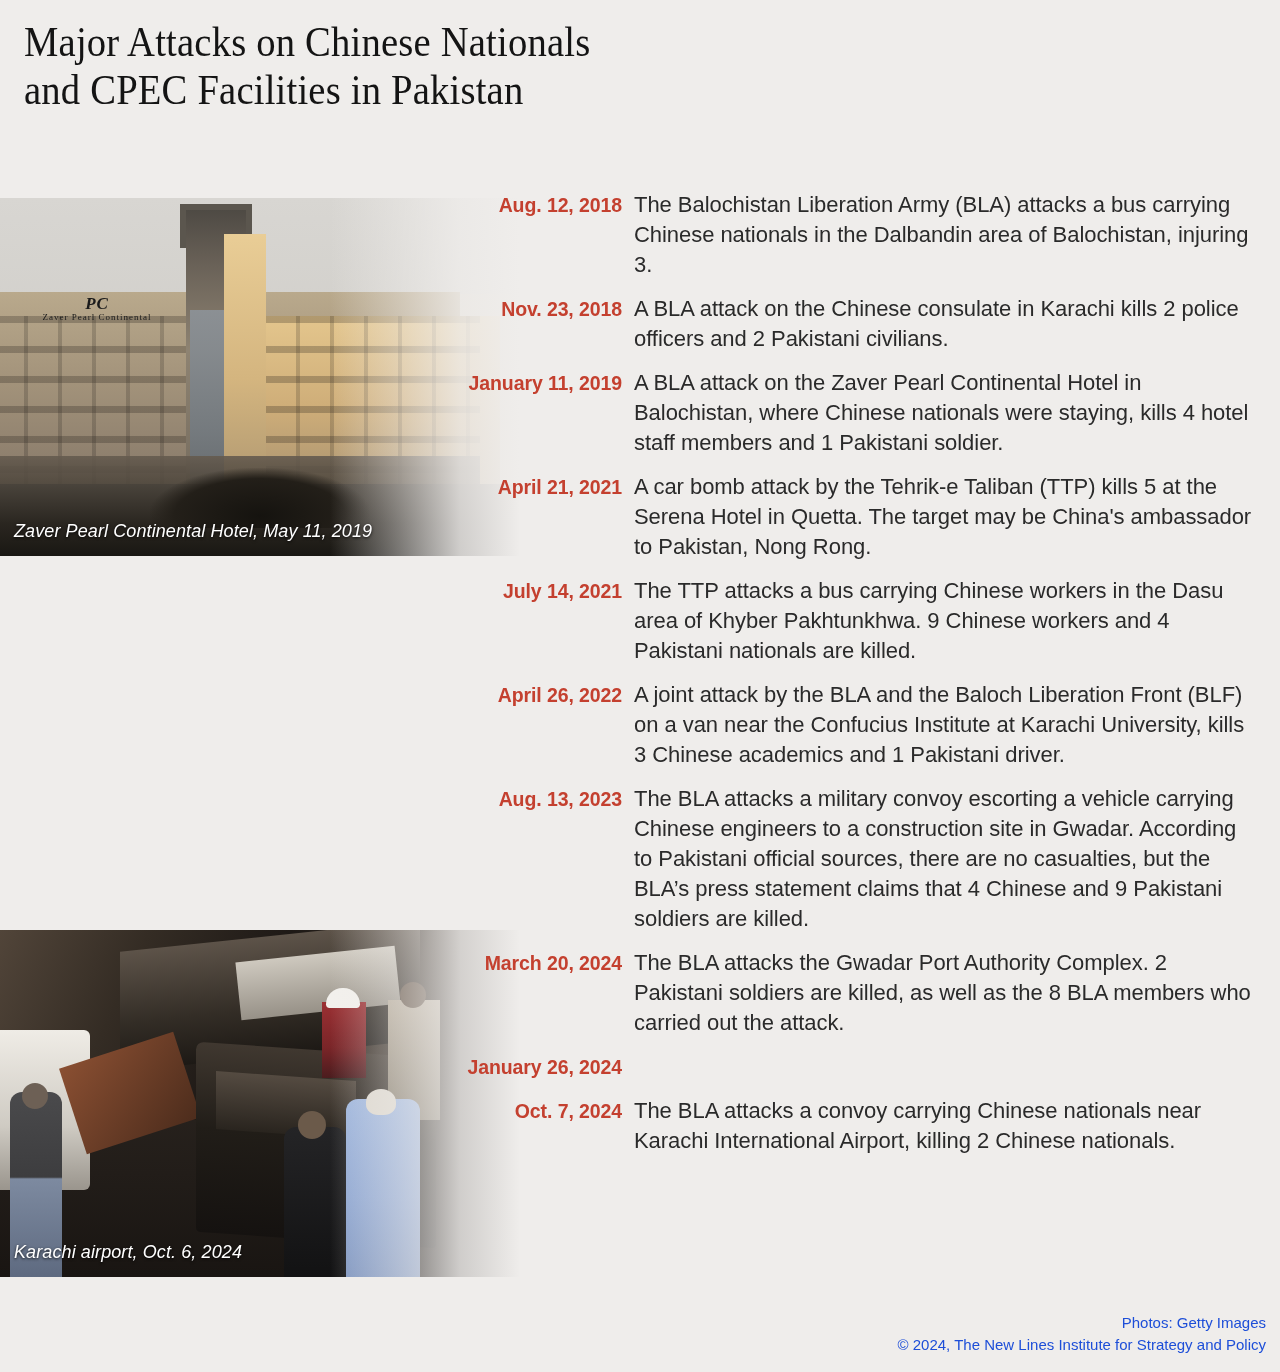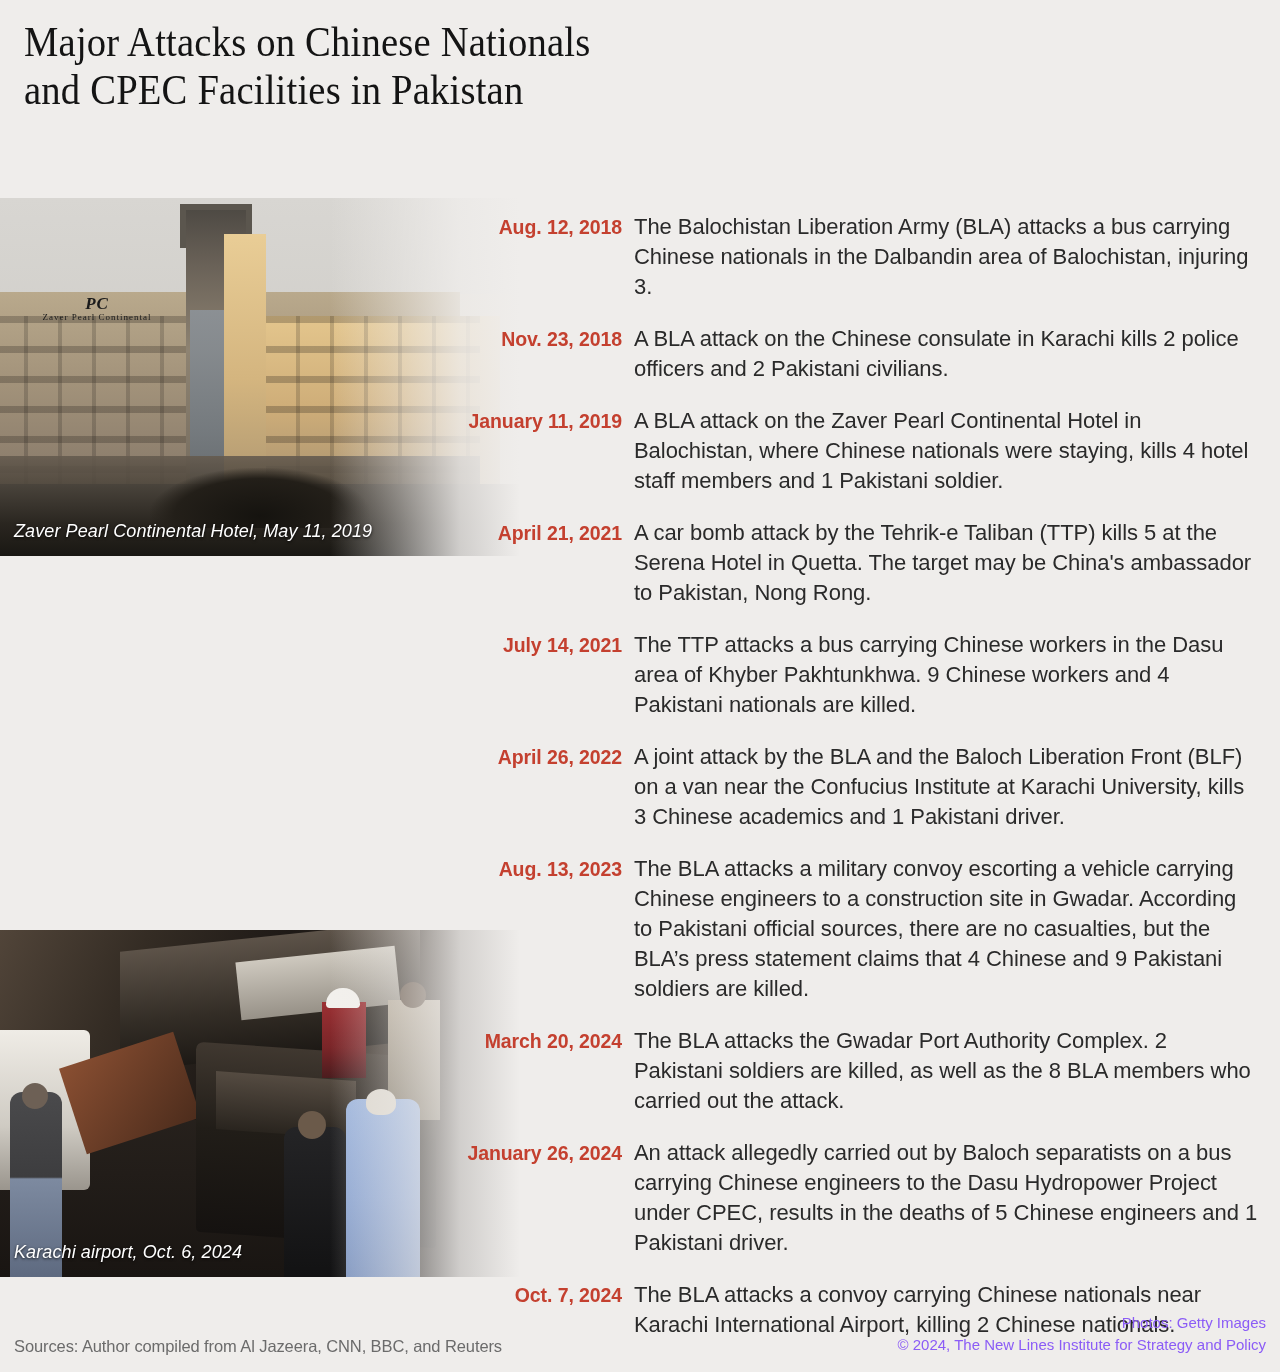--- a/index.html
+++ b/index.html
@@ -333,21 +333,20 @@
   .timeline {
     position: absolute;
     left: 460px;
     top: 190px;
     width: 800px;
   }
   .entry {
     display: flex;
     align-items: flex-start;
     margin-bottom: 14px;
-    margin-top: 22px;
   }
   .entry-date {
     width: 174px;
     flex: 0 0 174px;
     text-align: right;
     padding-right: 12px;
     box-sizing: border-box;
     color: #c4402f;
     font-weight: bold;
     font-size: 19.5px;
@@ -377,21 +376,21 @@
     bottom: 16px;
     color: #6b6b6b;
     font-size: 16.5px;
     letter-spacing: -0.1px;
   }
   .footer-right {
     position: absolute;
     right: 14px;
     bottom: 16px;
     text-align: right;
-    color: #8b5cf6;
+    color: #1d4ed8;
     font-size: 15px;
     line-height: 22px;
     margin-top: 12px;
   }
   .footer-photos { font-size: 15px; }
   .footer-copy { font-size: 15px; }
 </style>
 </head>
 <body>
 
@@ -481,27 +480,25 @@
   <div class="entry">
     <div class="entry-date">Aug. 13, 2023</div>
     <div class="entry-text">The BLA attacks a military convoy escorting a vehicle carrying Chinese engineers to a construction site in Gwadar. According to Pakistani official sources, there are no casualties, but the BLA’s press statement claims that 4 Chinese and 9 Pakistani soldiers are killed.</div>
   </div>
   <div class="entry">
     <div class="entry-date">March 20, 2024</div>
     <div class="entry-text">The BLA attacks the Gwadar Port Authority Complex. 2 Pakistani soldiers are killed, as well as the 8 BLA members who carried out the attack.</div>
   </div>
   <div class="entry">
     <div class="entry-date">January 26, 2024</div>
-    <div class="entry-text">An attack allegedly carried out by Baloch separatists on a bus carrying Chinese engineers to the Dasu Hydropower Project under CPEC, results in the deaths of 5 Chinese engineers and 1 Pakistani driver.</div>
   </div>
   <div class="entry">
     <div class="entry-date">Oct. 7, 2024</div>
     <div class="entry-text">The BLA attacks a convoy carrying Chinese nationals near Karachi International Airport, killing 2 Chinese nationals.</div>
   </div>
 </div>
 
 <div class="footer">
-  <div class="footer-sources">Sources: Author compiled from Al Jazeera, CNN, BBC, and Reuters</div>
   <div class="footer-right">
     <div class="footer-photos">Photos: Getty Images</div>
     <div class="footer-copy">© 2024, The New Lines Institute for Strategy and Policy</div>
   </div>
 </div>
 
 </body></html>

